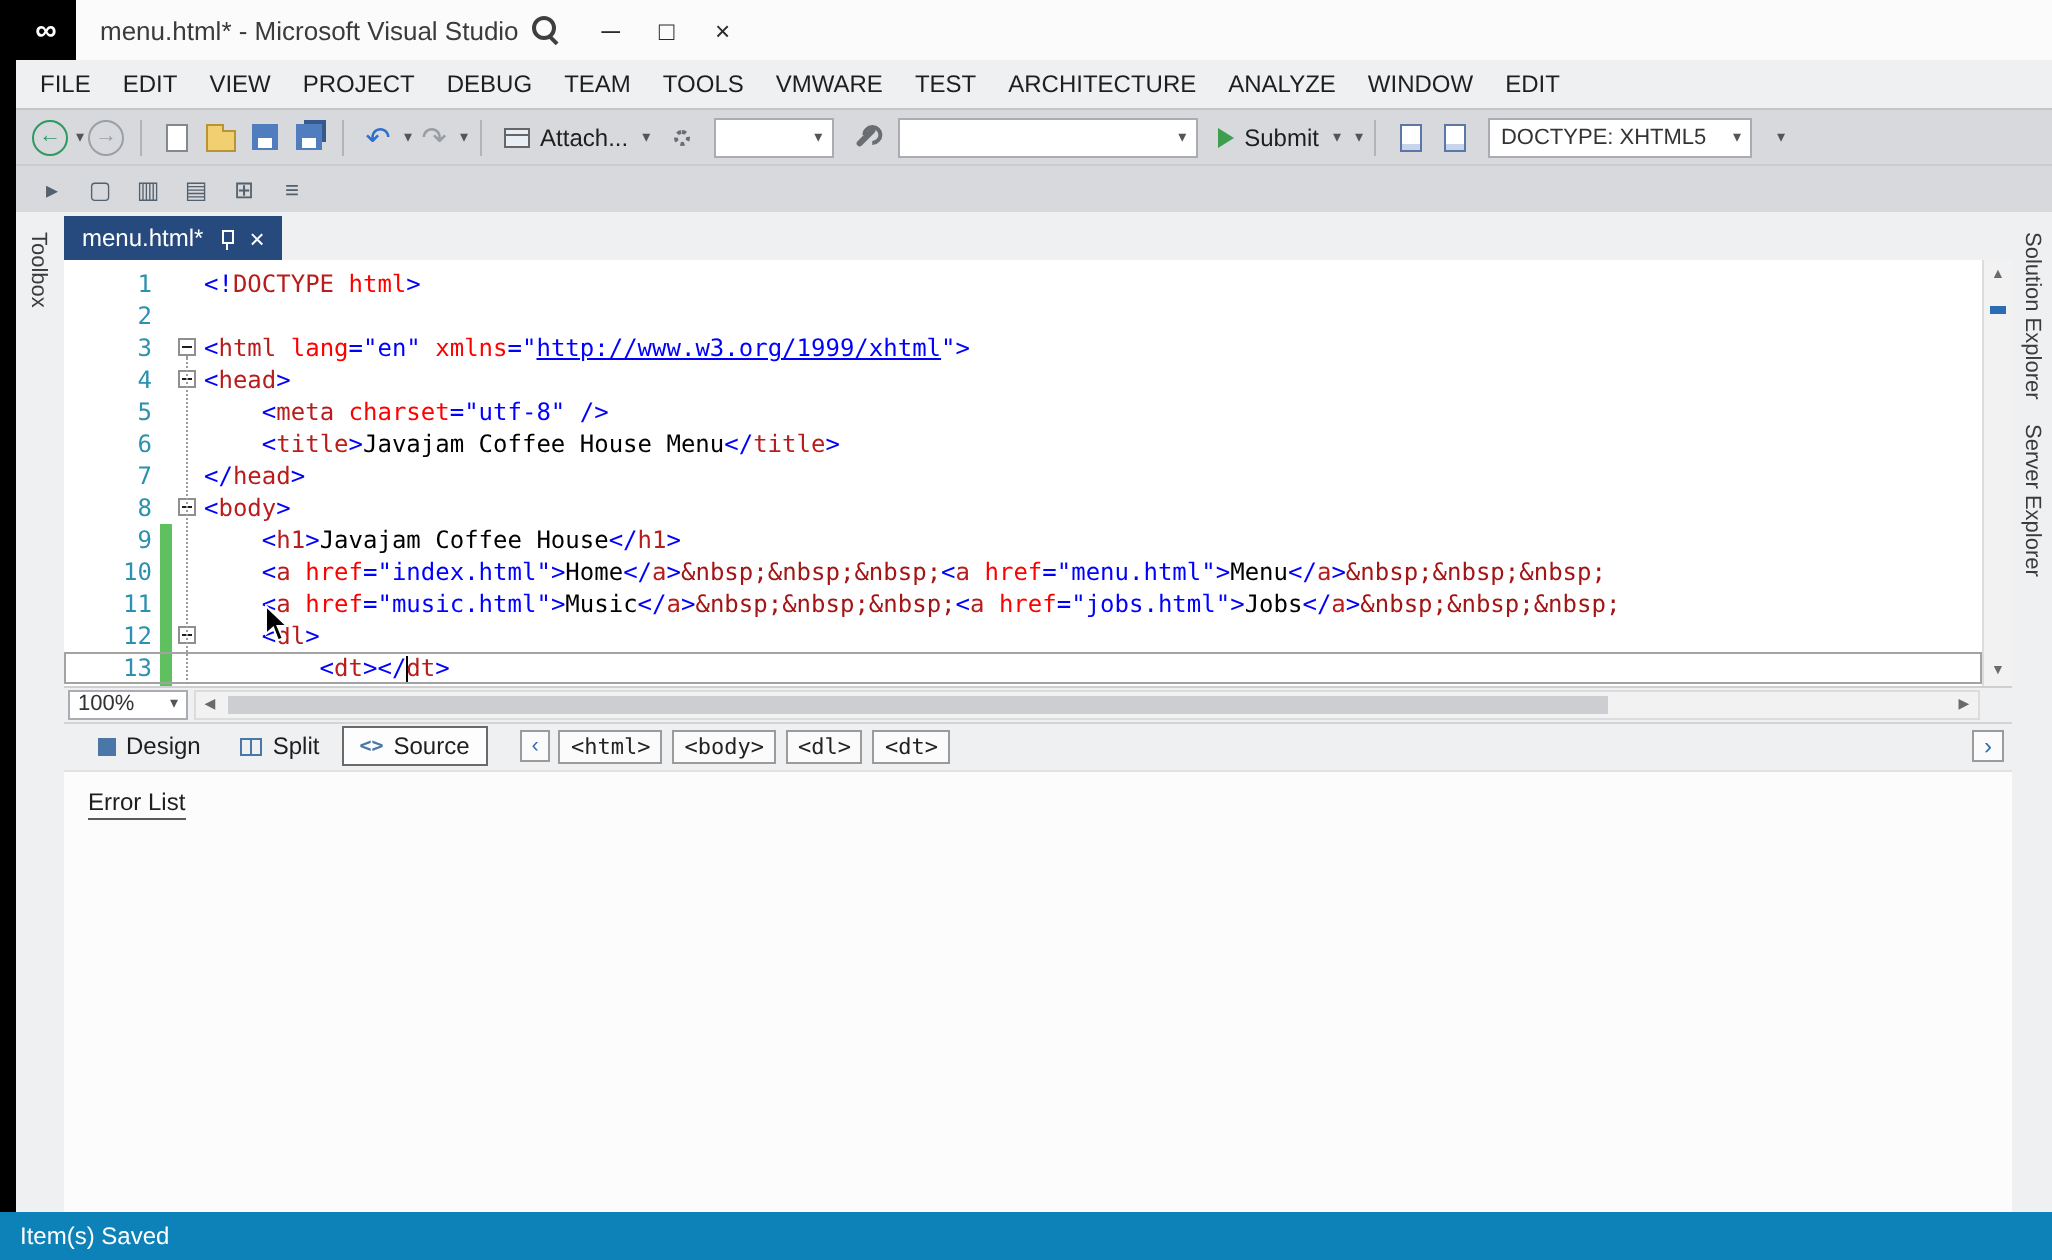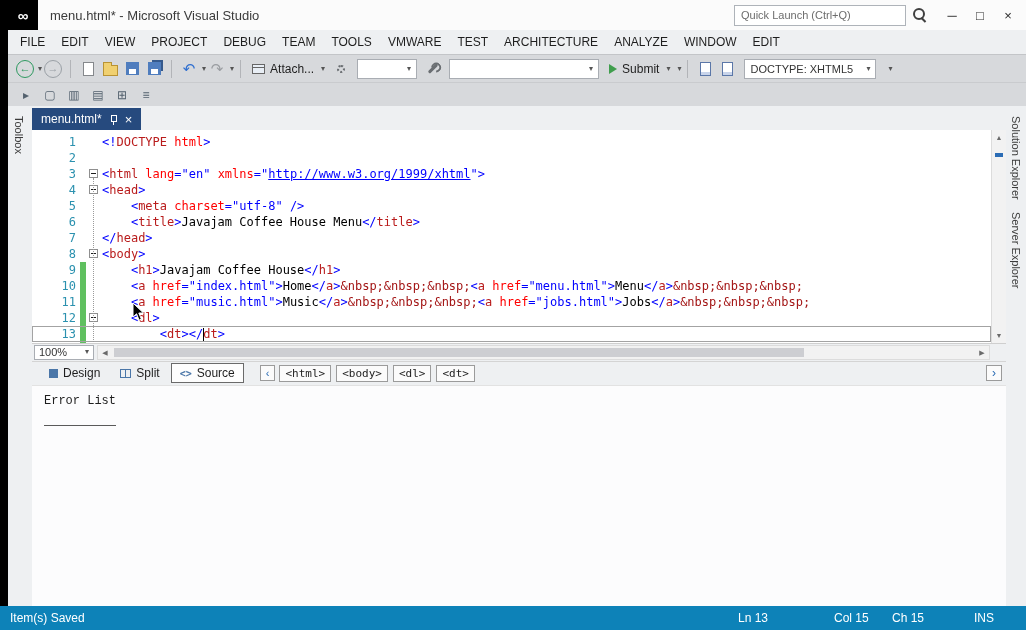--- a/index.html
+++ b/index.html
@@ -115,44 +115,41 @@
   .vicon-design{width:9px;height:9px;background:#4a76a8;display:inline-block;}
   .vicon-split{width:11px;height:9px;border:1px solid #4a76a8;position:relative;display:inline-block;}
   .vicon-split::after{content:"";position:absolute;left:4px;top:0;bottom:0;width:1px;background:#4a76a8;}
   .vicon-source{color:#4a76a8;font-size:10px;font-weight:bold;font-family:"DejaVu Sans Mono",monospace;}
   .chip{border:1px solid #9b9b9b;background:#fbfbfb;font-size:11px;font-family:"DejaVu Sans Mono",monospace;padding:1px 5px;color:#222;white-space:nowrap;}
   #breadcrumbs{display:flex;gap:5px;}
   .bc-back{margin-left:12px;padding:1px 5px;color:#2b6cb5;font-family:"Liberation Sans",sans-serif;}
   .bc-fwd{position:absolute;right:4px;top:3px;border:1px solid #9b9b9b;padding:0 5px;font-size:12px;color:#2b6cb5;background:#fbfbfb;}
 
   .errorbar{flex:1;background:#fcfcfd;display:flex;align-items:flex-start;padding:8px 0 0 12px;border-top:1px solid #e2e2e2;}
-  .el-label{font-size:12px;color:#1e1e1e;border-bottom:1px solid #5a5a5a;padding-bottom:17px;font-family:Liberation Mono, monospace;}
+  .el-label{font-size:12px;color:#1e1e1e;border-bottom:1px solid #5a5a5a;padding-bottom:1px;}
 
   
   .statusbar{height:24px;background:#0d82b8;display:flex;align-items:center;color:#fff;font-size:12px;padding-left:10px;position:relative;z-index:60;}
   .status-right{margin-left:auto;display:flex;align-items:center;}
   .s-ln{width:96px;}
   .s-col{width:58px;}
   .s-ch{width:82px;}
   .s-ins{width:52px;}
 </style>
 </head>
 <body>
 
 <div class="frame">
   <div class="black-strip"></div>
 
   <div class="titlebar">
     <div class="vs-logo">
         <span>∞</span>
       </div>
     <div class="title">menu.html* - Microsoft Visual Studio</div>
-    <div class="quick-launch">
-      <input placeholder="Quick Launch (Ctrl+Q)" style="">
-    </div>
     <span class="magnifier"></span>
     <div class="win-btns">
       <span>─</span>
       <span>□</span>
       <span>×</span>
     </div>
   </div>
 
   <div class="menubar" id="menubar">
       <div class="menu-item">FILE</div>
@@ -319,20 +316,14 @@
     </div>
 
     <div class="side right" id="right-dock">
         <span class="vtab">Solution Explorer</span>
         <span class="vtab">Server Explorer</span>
       </div>
   </div>
 
   <div class="statusbar">
     <span>Item(s) Saved</span>
-    <div class="status-right">
-      <span class="s-ln">Ln 13</span>
-      <span class="s-col">Col 15</span>
-      <span class="s-ch">Ch 15</span>
-      <span class="s-ins">INS</span>
-    </div>
   </div>
 </div>
 
 </body></html>

